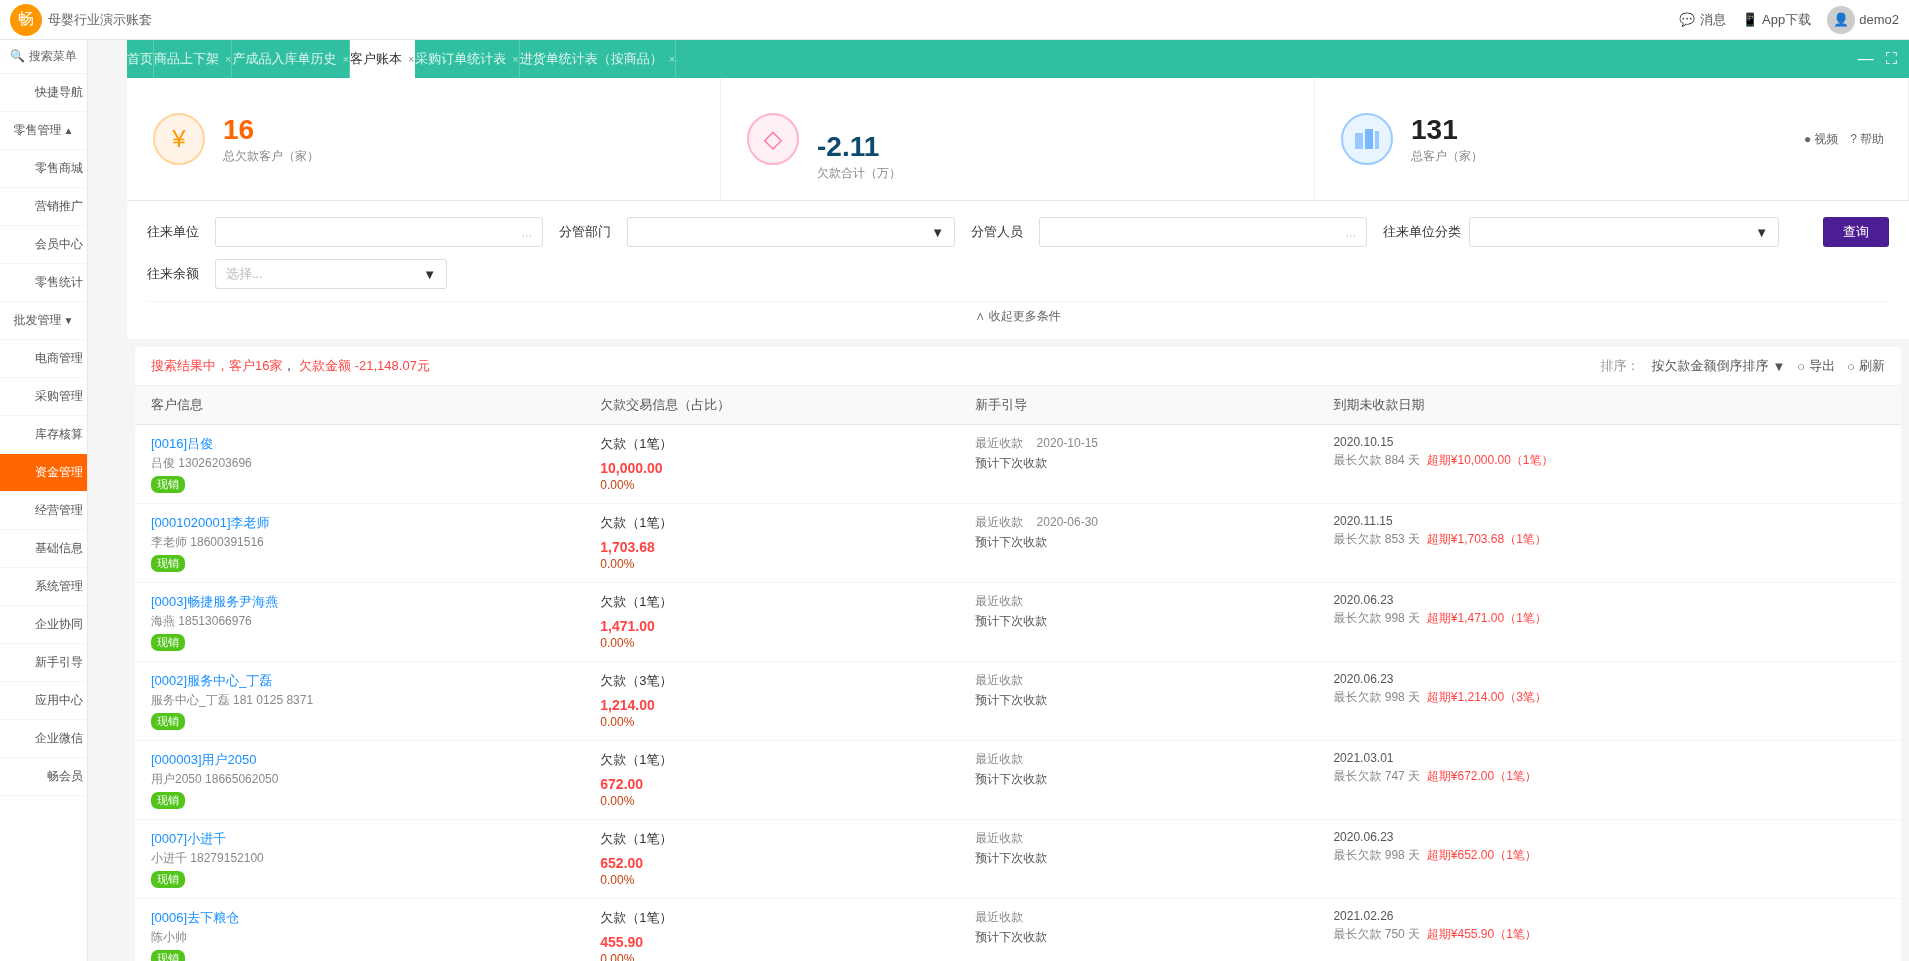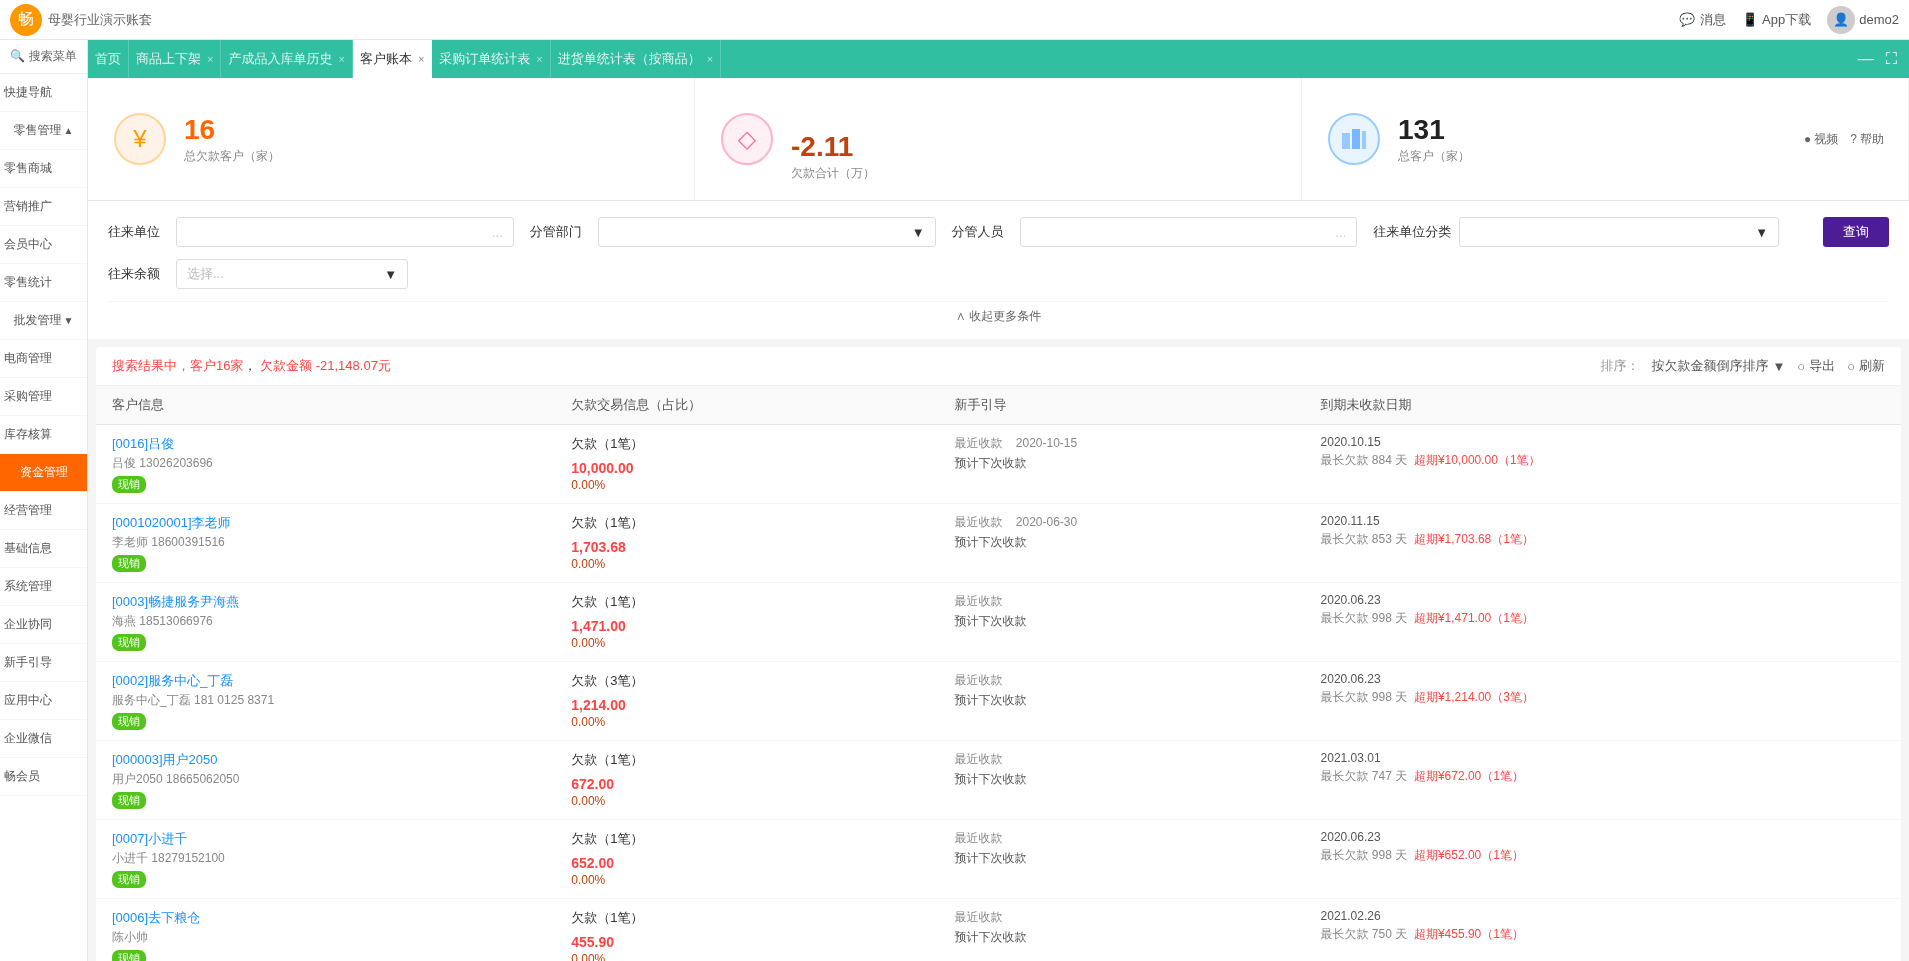--- a/index.html
+++ b/index.html
@@ -8,52 +8,52 @@
     
     .app-wrapper { display: flex; flex-direction: column; height: 961px; }
     .top-bar { display: flex; align-items: center; background: #fff; height: 40px; border-bottom: 1px solid #e8e8e8; padding: 0 10px; justify-content: space-between; }
     .top-bar-left { display: flex; align-items: center; gap: 8px; }
     .logo-area { display: flex; align-items: center; gap: 6px; }
     .logo-icon { width: 32px; height: 32px; background: #ff9800; border-radius: 50%; display: flex; align-items: center; justify-content: center; color: white; font-size: 16px; }
     .logo-text { font-size: 13px; color: #666; }
     .top-bar-right { display: flex; align-items: center; gap: 16px; }
     .top-bar-btn { display: flex; align-items: center; gap: 4px; color: #555; font-size: 13px; cursor: pointer; }
 
-    .main-layout { display: flex; flex: 1; overflow: hidden; }
+    .main-layout { display: flex; flex: 1; overflow: hidden; gap: 39px; }
 
     
     .sidebar { width: 88px; background: #fff; border-right: 1px solid #e8e8e8; display: flex; flex-direction: column; overflow-y: auto; }
     .sidebar-search { padding: 8px 6px; font-size: 12px; color: #666; text-align: center; cursor: pointer; border-bottom: 1px solid #f0f0f0; }
-    .sidebar-nav-item { padding: 10px 4px; text-align: left; font-size: 12px; color: #555; cursor: pointer; border-bottom: 1px solid #f5f5f5; }
+    .sidebar-nav-item { padding: 10px 4px; text-align: right; font-size: 12px; color: #555; cursor: pointer; border-bottom: 1px solid #f5f5f5; }
     .sidebar-nav-item.active { background: #ff6600; color: #fff; padding-left: 20px; }
     .sidebar-nav-item.with-arrow { display: flex; align-items: center; justify-content: center; gap: 2px; }
 
     
     .tab-bar { display: flex; align-items: center; background: #30bfa0; height: 38px; overflow: hidden; }
-    .tab { display: flex; align-items: center; padding: 0 7px; height: 38px; font-size: 13px; color: rgba(255,255,255,0.85); cursor: pointer; white-space: nowrap; border-right: 1px solid rgba(255,255,255,0.2); gap: 6px; }
+    .tab { display: flex; align-items: center; padding: 0 0; height: 38px; font-size: 13px; color: rgba(255,255,255,0.85); cursor: pointer; white-space: nowrap; border-right: 1px solid rgba(255,255,255,0.2); gap: 6px; }
     .tab.active { background: #fff; color: #333; }
     .tab-close { font-size: 11px; color: inherit; opacity: 0.7; }
     .tab-bar-end { margin-left: auto; display: flex; align-items: center; gap: 4px; padding-right: 8px; }
     .tab-bar-end span { color: #fff; font-size: 16px; cursor: pointer; padding: 2px 4px; }
 
     
     .content-area { flex: 1; overflow-y: auto; background: #f5f5f5; }
 
     
     .stats-row { display: flex; background: #fff; border-bottom: 1px solid #e8e8e8; }
     .stat-card { flex: 1; display: flex; align-items: center; padding: 18px 24px; gap: 16px; border-right: 1px solid #f0f0f0; }
     .stat-icon { width: 56px; height: 56px; display: flex; align-items: center; justify-content: center; }
     .stat-icon-circle { width: 52px; height: 52px; border-radius: 50%; display: flex; align-items: center; justify-content: center; font-size: 24px; }
     .stat-icon-circle.orange { background: #fff3e8; color: #ff9800; border: 2px solid #ffd599; }
     .stat-icon-circle.pink { background: #fff0f5; color: #ff6b9d; border: 2px solid #ffb3cc; }
     .stat-icon-circle.blue { background: #e8f4ff; color: #4a9eff; border: 2px solid #99ccff; }
     .stat-info { flex: 1; }
     .stat-value { font-size: 28px; font-weight: bold; }
     .stat-value.orange { color: #ff6600; }
-    .stat-value.red { color: #c2410c; margin-top: 35px; }
+    .stat-value.red { color: #0c4a6e; margin-top: 35px; }
     .stat-value.black { color: #222; font-weight: 900; }
     .stat-label { font-size: 12px; color: #888; margin-top: 2px; }
     .stat-card-actions { display: flex; gap: 12px; font-size: 12px; color: #666; }
     .stat-card-action { display: flex; align-items: center; gap: 3px; cursor: pointer; }
 
     
     .filter-area { background: #fff; padding: 16px 20px 8px; margin-bottom: 8px; }
     .filter-row { display: flex; align-items: center; gap: 16px; margin-bottom: 12px; }
     .filter-item { display: flex; align-items: center; gap: 8px; flex: 1; }
     .filter-label { font-size: 13px; color: #333; white-space: nowrap; min-width: 60px; }

